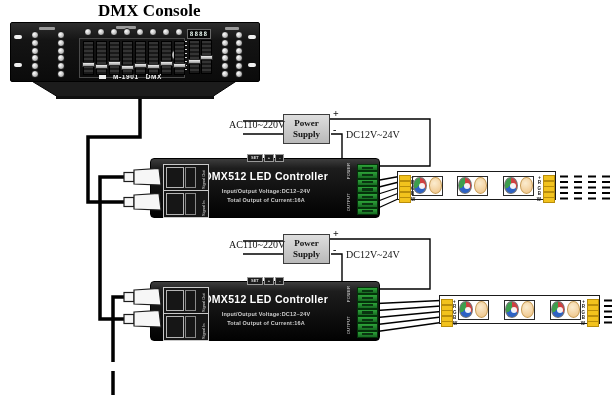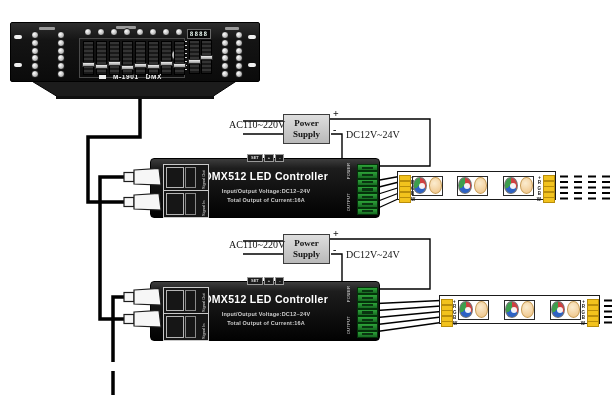--- a/index.html
+++ b/index.html
@@ -135,20 +135,21 @@
     </g>
     <g stroke="#000" stroke-width="2" stroke-dasharray="8 6">
       <line x1="604" y1="300.5" x2="616" y2="300.5"></line>
         <line x1="604" y1="306" x2="616" y2="306"></line>
       <line x1="604" y1="311.5" x2="616" y2="311.5"></line>
         <line x1="604" y1="317" x2="616" y2="317"></line>
       <line x1="604" y1="322.5" x2="616" y2="322.5"></line>
     </g>
   </svg>
 
+  <div id="diagram-title" class="abs">DMX Console</div>
 
   <div id="console-panel" class="abs component">
     <div class="hole" style="left:3px;top:12px;"></div>
     <div class="hole" style="left:3px;top:40px;"></div>
     <div class="hole" style="left:237px;top:12px;"></div>
     <div class="hole" style="left:237px;top:40px;"></div>
     <div class="microbar" style="left:28px;top:4px;width:16px;"></div>
     <div class="microbar" style="left:105px;top:3px;width:20px;"></div>
     <div class="microbar" style="left:214px;top:4px;width:14px;"></div>
     <div id="mid-panel"></div>

